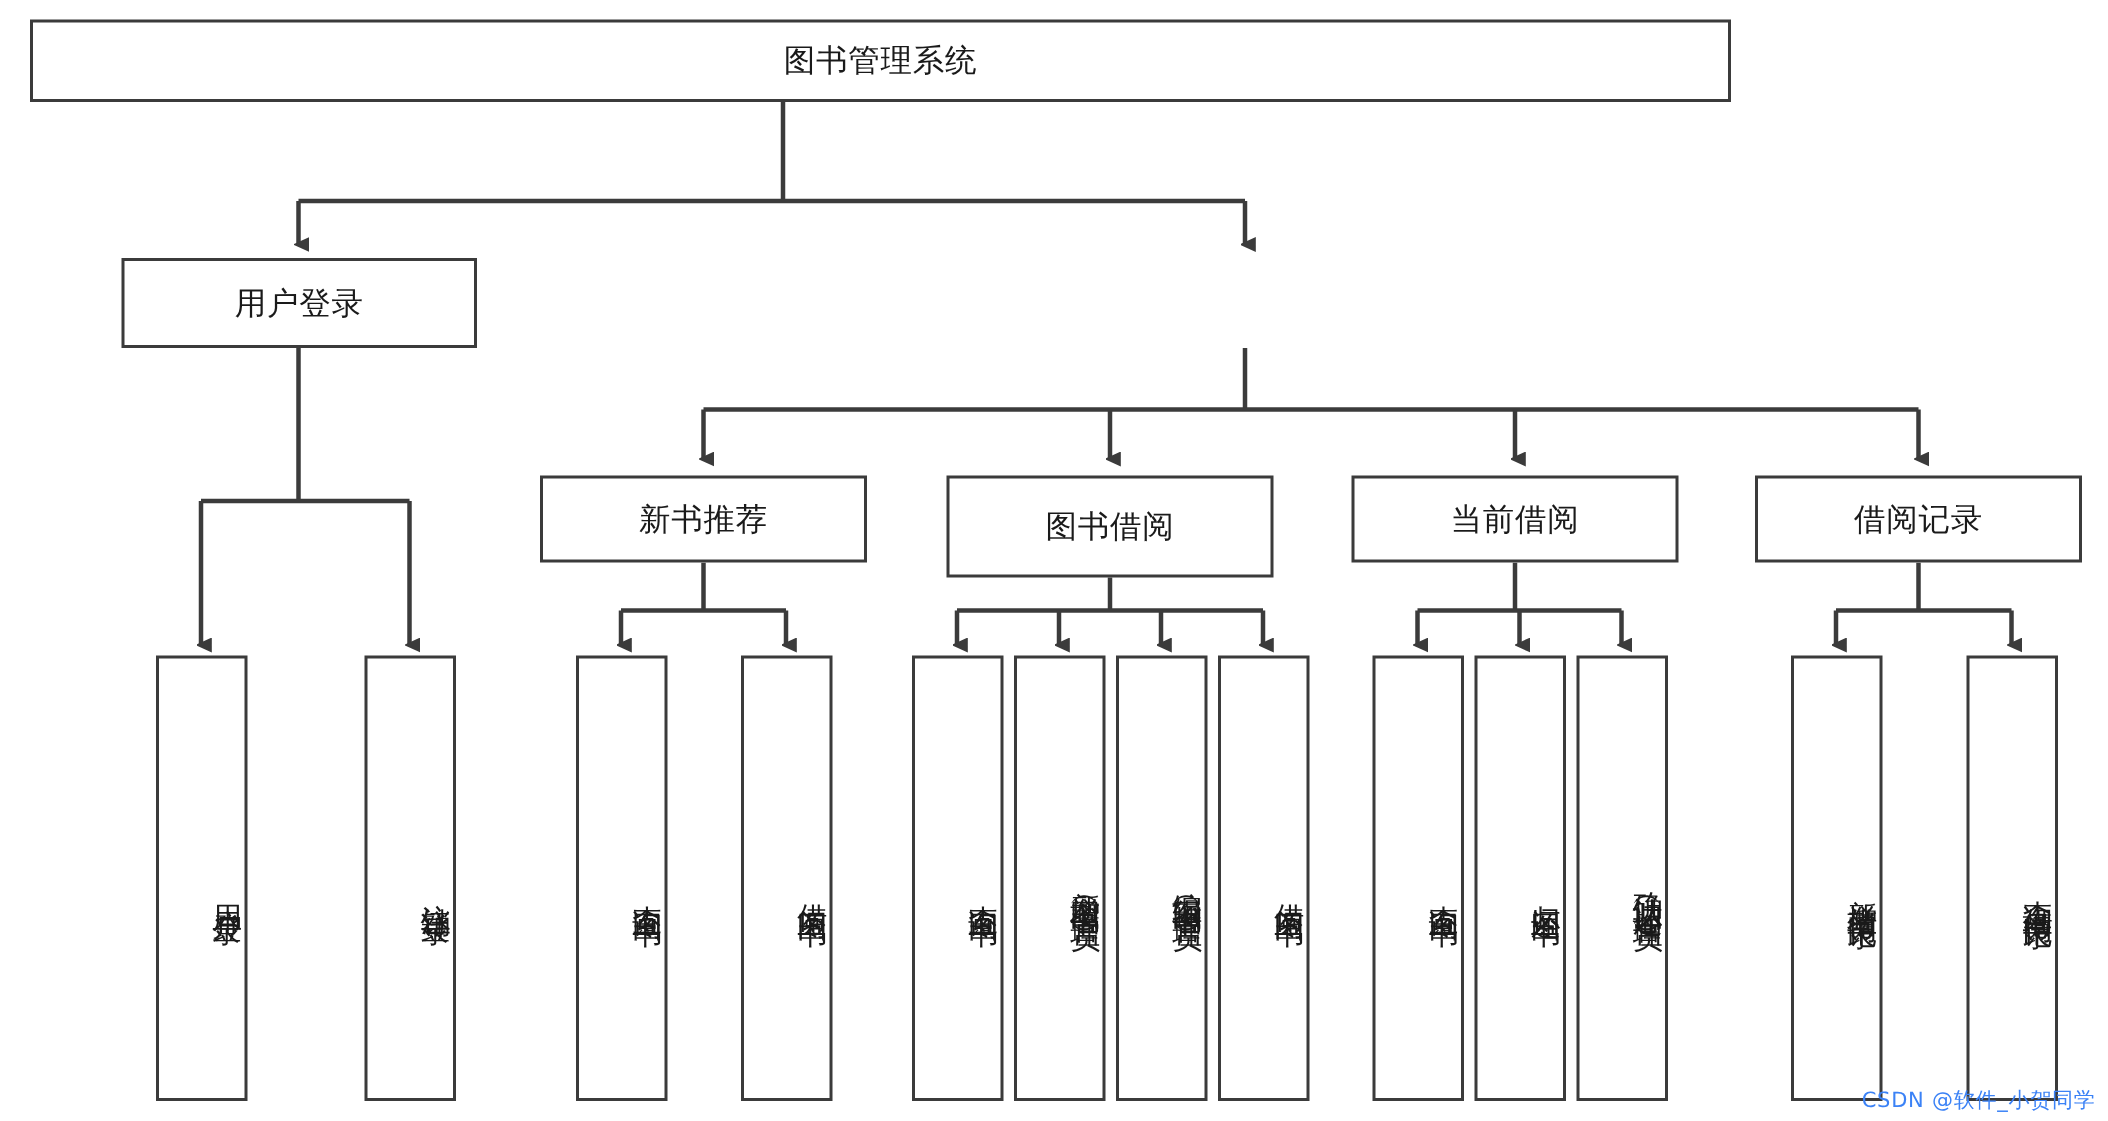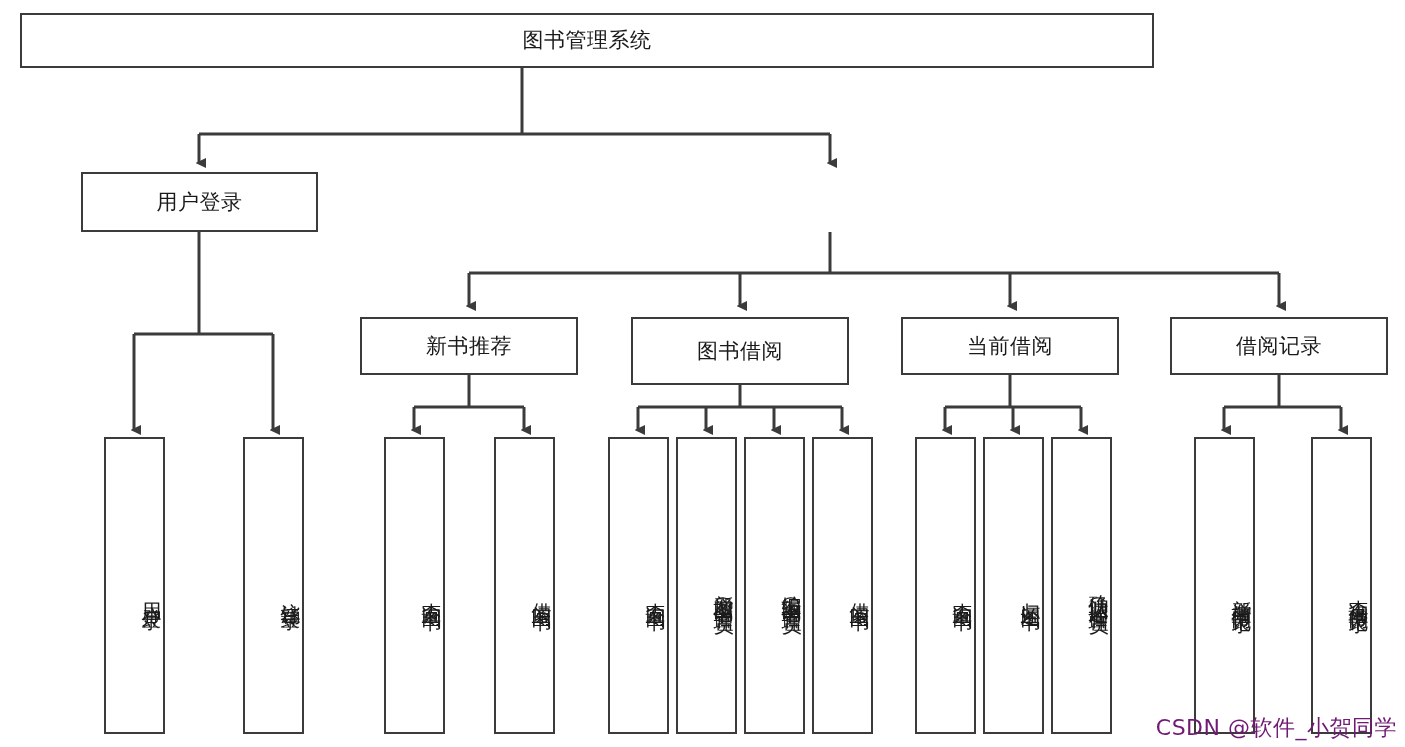--- a/index.html
+++ b/index.html
@@ -53,22 +53,22 @@
     white-space: nowrap;
   }
   .nlabel {
     display: block;
     white-space: nowrap;
   }
   #watermark {
     position: absolute;
     right: 8px;
     bottom: 4px;
-    font-size: 22px;
-    color: #701a75;
+    font-size: 14px;
+    color: #3b82f6;
     letter-spacing: 0.5px;
     white-space: nowrap;
     pointer-events: none;
   }
 </style>
 </head>
 <body>
 
 <div id="canvas">
 

